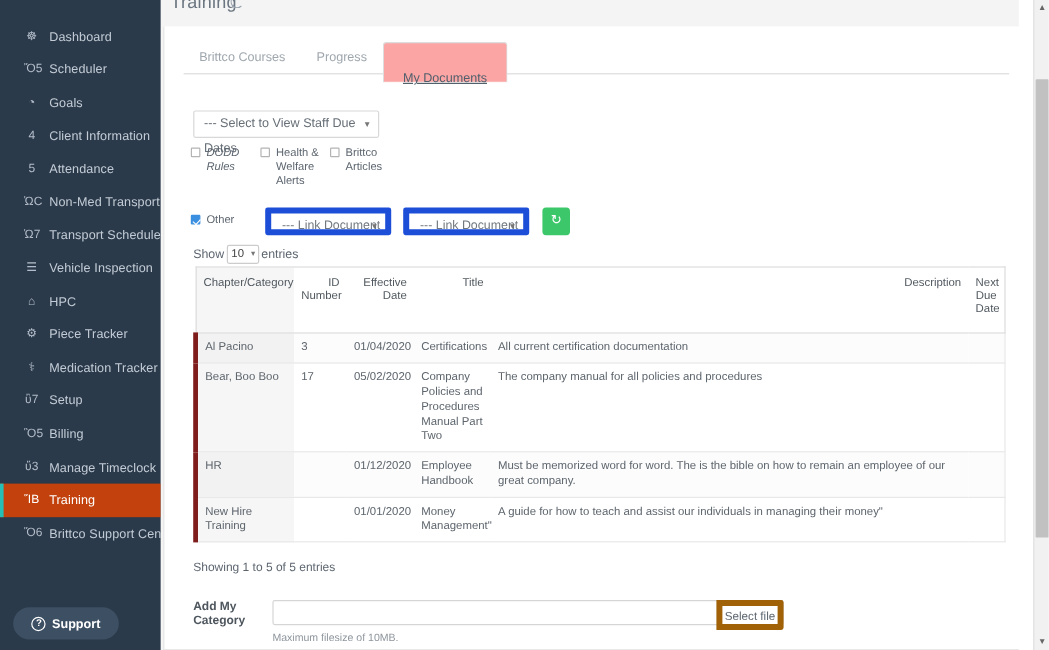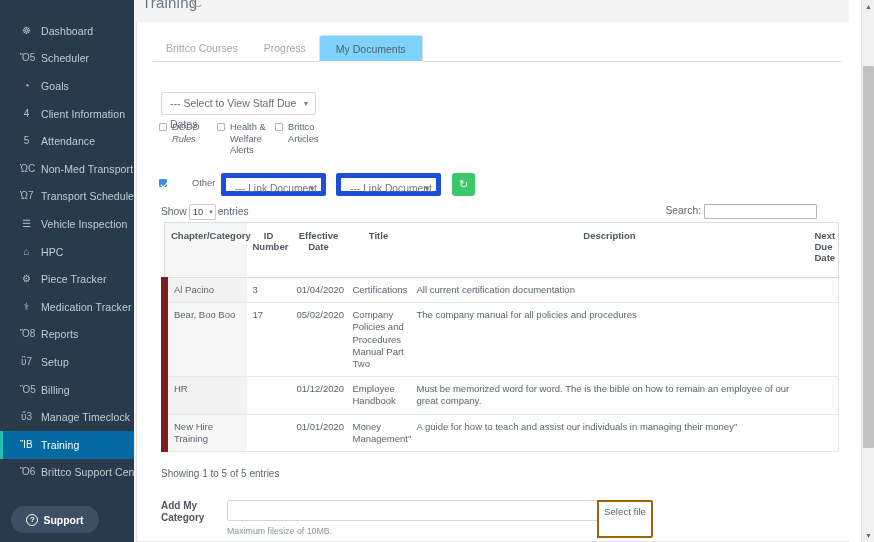--- a/index.html
+++ b/index.html
@@ -40,21 +40,21 @@
   .side-item .s-ico {
     width: 13px;
     margin-right: 8px;
     text-align: center;
     font-size: 10px;
     color: #b3bdc9;
     line-height: 1;
     flex: none;
   }
   .side-item.active {
-    background: #0369a1;
+    background: #c2410c;
     color: #ffffff;
   }
   .side-item.active .s-ico { color: #ffffff; }
   .side-item.active:before {
     content: "";
     position: absolute;
     left: 0; top: 0; bottom: 0;
     width: 3px;
     background: #26bfb5;
   }
@@ -132,26 +132,27 @@
     float: left;
     height: 27px;
     padding: 0 13px;
     line-height: 27px;
     font-size: 10.5px;
     color: #9fa7ae;
     cursor: pointer;
   }
   .tab.active {
     color: #52606c;
-    background: #7dd3fc;
+    background: #fca5a5;
     border: 1px solid #dddddd;
     border-bottom: 1px solid #ffffff;
     border-radius: 3px 3px 0 0;
     margin-bottom: -1px;
-    padding: 0 16px;
+    padding: 16px 16px;
+    text-decoration: underline;
   }
 
   
   #staff-select {
     position: absolute;
     left: 24px; top: 70px;
     width: 155px; height: 23px;
     border: 1px solid #d8d8d8;
     border-radius: 2px;
     background: #fff;
@@ -196,21 +197,21 @@
     width: 2.5px; height: 5px;
     border: solid #fff;
     border-width: 0 1.3px 1.3px 0;
     transform: rotate(42deg);
   }
   .cb-label { display: block; margin-left: 13px; width: 45px; }
 
   #cb-dodd { left: 22px; top: 0; font-style: italic; }
   #cb-health { left: 80px; top: 0; }
   #cb-brittco { left: 138px; top: 0; }
-  #cb-other { left: 22px; top: 56px; padding-left: 20px; }
+  #cb-other { left: 22px; top: 56px; }
   #cb-other .cb-label { width: 40px; }
 
   .link-select {
     position: absolute;
     height: 23px;
     border: 5px solid #1d4ed8;
     border-radius: 2px;
     background: #fff;
     font-size: 10.3px;
     color: #70787f;
@@ -288,39 +289,39 @@
   #doc-table {
     position: absolute;
     left: 24px; top: 200px;
     width: 674px;
     border-collapse: collapse;
     font-size: 9.5px;
     color: #575f67;
     table-layout: fixed;
   }
   #doc-table th {
-    text-align: center;
-    font-weight: bold;
+    text-align: right;
+    font-weight: normal;
     color: #50585f;
     padding: 7px 6px 14px 6px;
     vertical-align: top;
     border-bottom: 1.5px solid #dcdcdc;
     border-top: 1px solid #dcdcdc;
     line-height: 11px;
   }
   #doc-table th:first-child { background: #f6f6f6; border-left: 1px solid #dcdcdc; }
   #doc-table th:last-child { border-right: 1px solid #dcdcdc; margin-top: 41px; }
   #doc-table td {
     padding: 6px;
     vertical-align: top;
     border-bottom: 1px solid #e8e8e8;
     line-height: 12.2px;
     color: #5d656d;
   }
-  #doc-table td:first-child { background: #f6f6f6; border-left: 7px solid #7f1d1d; }
+  #doc-table td:first-child { background: #f6f6f6; border-left: 4px solid #7f1d1d; }
   #doc-table td:last-child { border-right: 1px solid #e8e8e8; }
   #doc-table tbody tr:nth-child(odd) td { background: #fcfcfc; }
   #doc-table tbody tr:nth-child(odd) td:first-child { background: #f2f2f2; }
   .c-chapter { width: 82px; }
   .c-id { width: 44px; }
   .c-eff { width: 56px; }
   .c-title { width: 64px; }
   .c-desc { width: 398px; }
   .c-next { width: 30px; }
 
@@ -364,22 +365,22 @@
     position: absolute;
     left: 90px; top: 478px;
     width: 426px; height: 21px;
     border: 1px solid #d5d5d5;
     border-radius: 2px;
     background: #fff;
   }
   #select-file-btn {
     position: absolute;
     right: -1px; top: -1px;
-    width: 56px; height: 38px;
-    border: 2px solid #a16207;
+    width: 56px; height: 25px;
+    border: 5px solid #a16207;
     border-radius: 0 2px 2px 0;
     background: #fff;
     font-size: 9.7px;
     color: #5d6670;
     line-height: 20px;
     text-align: center;
     cursor: pointer;
   }
   #max-size {
     position: absolute;
@@ -466,24 +467,20 @@
           <span class="s-ico">⌂</span>
           <span>HPC</span>
         </div>
         <div class="side-item">
           <span class="s-ico">⚙</span>
           <span>Piece Tracker</span>
         </div>
         <div class="side-item">
           <span class="s-ico">⚕</span>
           <span>Medication Tracker</span>
-        </div>
-        <div class="side-item">
-          <span class="s-ico">Ὄ8</span>
-          <span>Reports</span>
         </div>
         <div class="side-item">
           <span class="s-ico">ὒ7</span>
           <span>Setup</span>
         </div>
         <div class="side-item">
           <span class="s-ico">Ὃ5</span>
           <span>Billing</span>
         </div>
         <div class="side-item">
@@ -551,23 +548,20 @@
         <span class="caret">▾</span>
       </div>
       <div id="refresh-btn">
         <span>↻</span>
       </div>
 
       <div id="show-entries">
         <span>Show</span><span id="entries-select"><span>10</span><span class="caret">▾</span></span><span>entries</span>
       </div>
 
-      <div id="search-wrap">
-        <span>Search:</span><span id="search-input"></span>
-      </div>
 
       <table id="doc-table">
         <thead>
           <tr>
             <th class="c-chapter">Chapter/Category</th>
             <th class="c-id">ID Number</th>
             <th class="c-eff">Effective Date</th>
             <th class="c-title">Title</th>
             <th class="c-desc">Description</th>
             <th class="c-next">Next Due Date</th>

